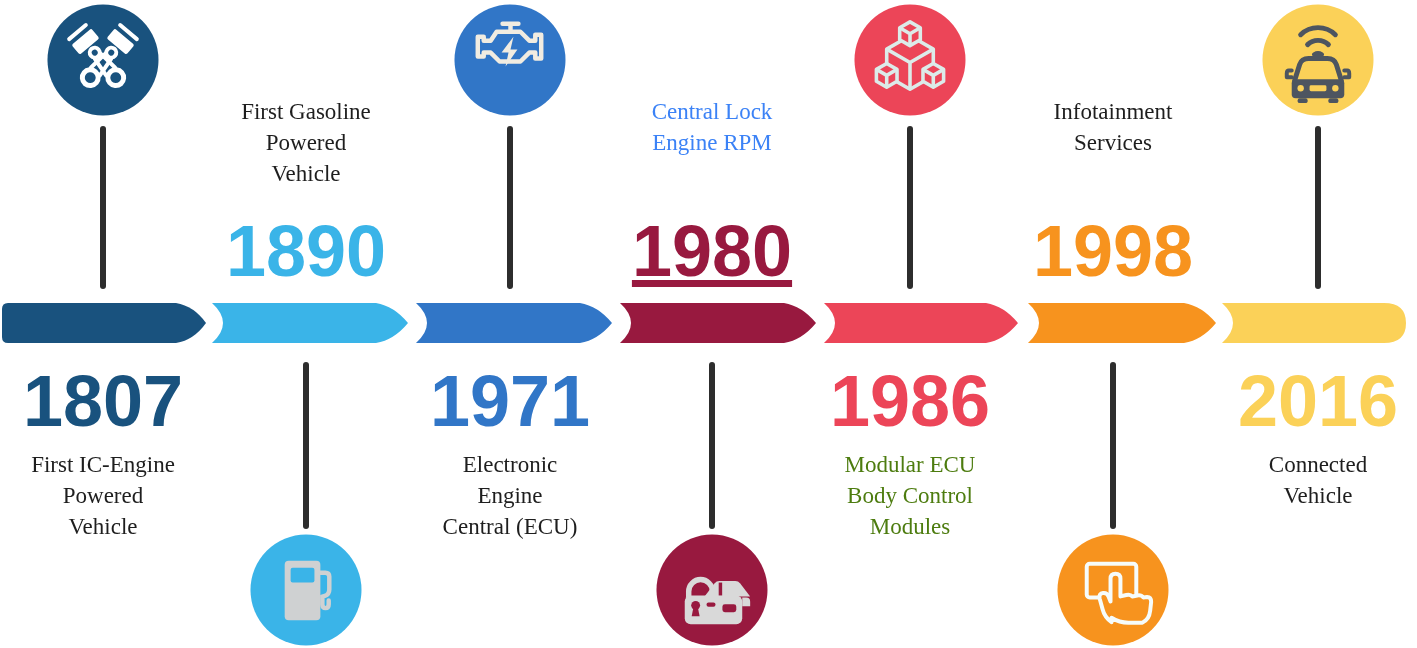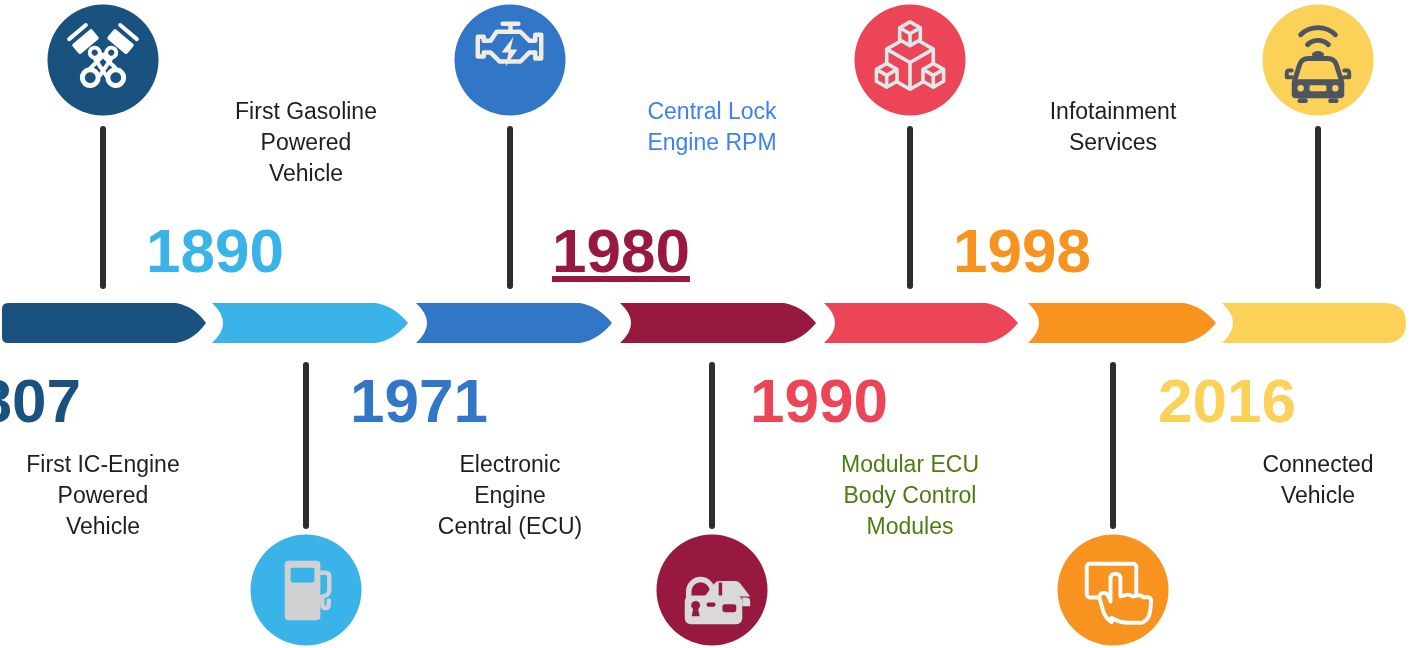--- a/index.html
+++ b/index.html
@@ -12,29 +12,30 @@
   .c1{--cx:103px;} .c2{--cx:306px;} .c3{--cx:510px;} .c4{--cx:712px;}
   .c5{--cx:910px;} .c6{--cx:1113px;} .c7{--cx:1318px;}
   .badge{position:absolute;width:114px;height:114px;left:calc(var(--cx) - 57px);}
   .side-top .badge{top:3px;}
   .side-bottom .badge{top:533px;}
   .connector{position:absolute;width:6px;left:calc(var(--cx) - 3px);border-radius:3px;}
   .side-top .connector{top:126px;height:163px;}
   .side-bottom .connector{top:362px;height:167px;}
   .year{
     position:absolute;width:320px;left:calc(var(--cx) - 160px);
-    font-size:62px;line-height:62px;font-weight:700;
+    text-align:center;font-size:72px;line-height:62px;font-weight:700;
     letter-spacing:0px;
   }
   .side-top .year{top:370px;}
   .side-bottom .year{top:220px;}
   .label{
     position:absolute;width:300px;left:calc(var(--cx) - 150px);
     text-align:center;font-size:23px;line-height:31px;font-weight:400;
     white-space:pre-line;
+    font-family:Liberation Serif, serif;
   }
   .side-top .label{top:449px;}
   .side-bottom .label{top:96px;}
 </style>
 </head>
 <body>
 
 <div class="canvas" style="background-color: rgb(255, 255, 255);">
 
   <svg class="bar" viewBox="0 0 1417 44" xmlns="http://www.w3.org/2000/svg">
@@ -136,21 +137,21 @@
         <path d="M34,46.5 L57.5,60 L81,46.5 M57.5,60 V87"></path>
         <path d="M57.5,19 l10.4,6 v12 l-10.4,6 l-10.4,-6 v-12 z" fill="#ec4558"></path>
         <path d="M47.1,25 l10.4,6 10.4,-6 M57.5,31 v12"></path>
         <path d="M34,61 l10.4,6 v12 l-10.4,6 l-10.4,-6 v-12 z" fill="#ec4558"></path>
         <path d="M23.6,67 l10.4,6 10.4,-6 M34,73 v12"></path>
         <path d="M81,61 l10.4,6 v12 l-10.4,6 l-10.4,-6 v-12 z" fill="#ec4558"></path>
         <path d="M70.6,67 l10.4,6 10.4,-6 M81,73 v12"></path>
       </g>
     </svg>
     <div class="connector" style="background-color: rgb(45, 45, 45);"></div>
-    <div class="year" style="color: rgb(236, 69, 88);">1990</div>
+    <div class="year" style="color: rgb(236, 69, 88);">1986</div>
     <div class="label" style="color: #4d7c0f;">Modular ECU
 Body Control
 Modules</div>
   </div>
 
   <div class="item c6 side-bottom">
     <svg class="badge" viewBox="0 0 115 115" xmlns="http://www.w3.org/2000/svg">
       <circle cx="57.5" cy="57.5" r="56" fill="#f7931e"></circle>
       <g fill="none" stroke-width="4" stroke-linejoin="round" stroke-linecap="round" stroke="#f6fcfb">
         <rect x="31" y="31" width="50" height="34" rx="3"></rect>

